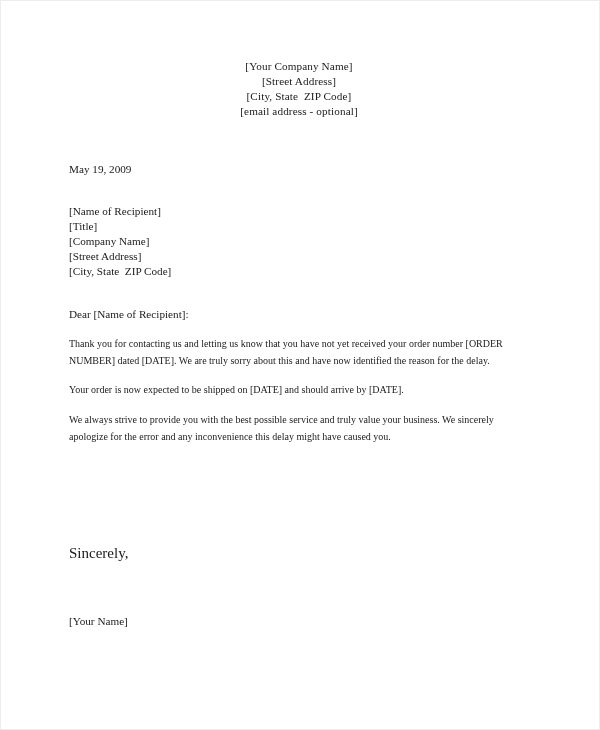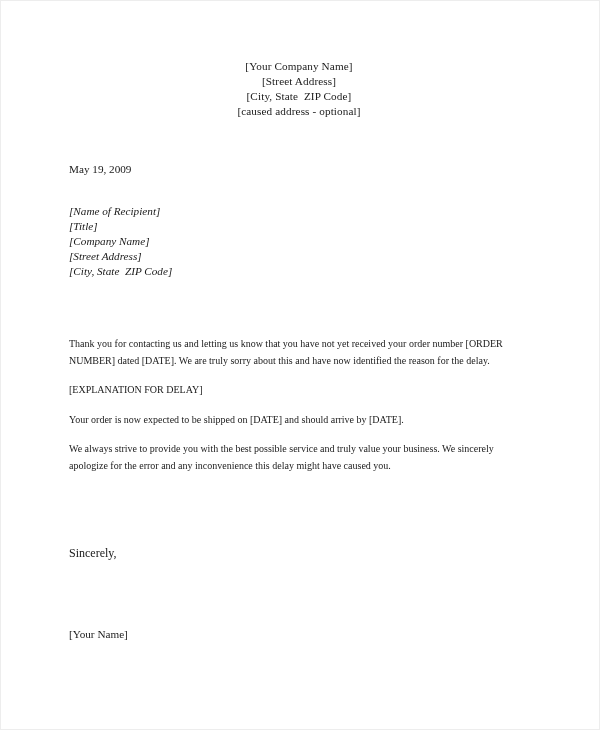--- a/index.html
+++ b/index.html
@@ -61,21 +61,20 @@
     position: absolute;
     left: 68px;
     top: 203px;
     font-size: 11.2px;
     line-height: 15px;
     color: #1a1a1a;
   }
   .recipient-block .addr-line {
     display: block;
     white-space: pre;
-    font-style: italic;
   }
 
   
   .salutation {
     position: absolute;
     left: 68px;
     top: 306px;
     font-size: 11.2px;
     line-height: 15px;
     color: #1a1a1a;
@@ -97,66 +96,66 @@
   }
   .body-block p.para:last-child {
     margin-bottom: 0;
   }
 
   
   .closing {
     position: absolute;
     left: 68px;
     top: 545px;
-    font-size: 12px;
+    font-size: 15px;
     line-height: 15px;
     color: #1a1a1a;
   }
 
   
   .signature-block {
     position: absolute;
     left: 68px;
-    top: 626px;
+    top: 613px;
     font-size: 11.2px;
     line-height: 15px;
     color: #1a1a1a;
   }
   .signature-block .sig-line {
     display: block;
     white-space: pre;
   }
 </style>
 </head>
 <body>
 
 <div class="page">
   <div class="sheet">
 
     <div class="letterhead">
       <span class="lh-line">[Your Company Name]</span>
       <span class="lh-line">[Street Address]</span>
       <span class="lh-line">[City, State  ZIP Code]</span>
-      <span class="lh-line">[caused address - optional]</span>
+      <span class="lh-line">[email address - optional]</span>
     </div>
 
     <div class="date-block">May 19, 2009</div>
 
     <div class="recipient-block">
       <span class="addr-line">[Name of Recipient]</span>
       <span class="addr-line">[Title]</span>
       <span class="addr-line">[Company Name]</span>
       <span class="addr-line">[Street Address]</span>
       <span class="addr-line">[City, State  ZIP Code]</span>
     </div>
 
+    <div class="salutation">Dear [Name of Recipient]:</div>
 
     <div class="body-block">
       <p class="para">Thank you for contacting us and letting us know that you have not yet received your order number [ORDER NUMBER] dated [DATE]. We are truly sorry about this and have now identified the reason for the delay.</p>
-      <p class="para">[EXPLANATION FOR DELAY]</p>
       <p class="para">Your order is now expected to be shipped on [DATE] and should arrive by [DATE].</p>
       <p class="para">We always strive to provide you with the best possible service and truly value your business. We sincerely apologize for the error and any inconvenience this delay might have caused you.</p>
     </div>
 
     <div class="closing">Sincerely,</div>
 
     <div class="signature-block">
       <span class="sig-line">[Your Name]</span>
     </div>
 

